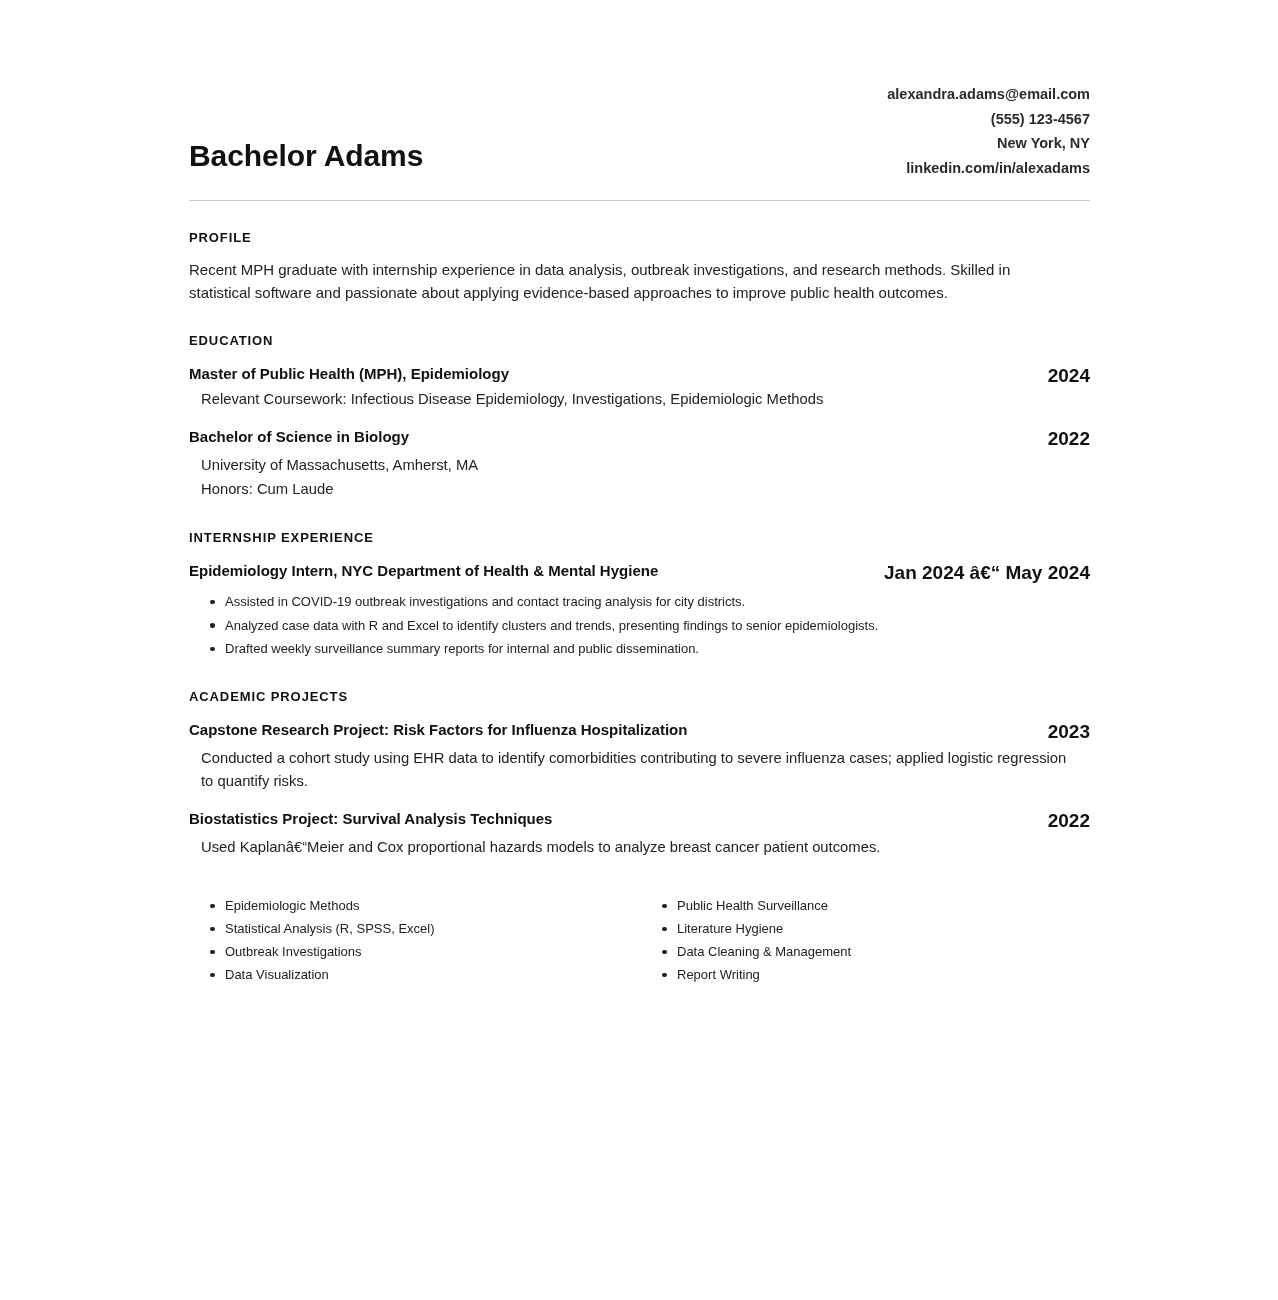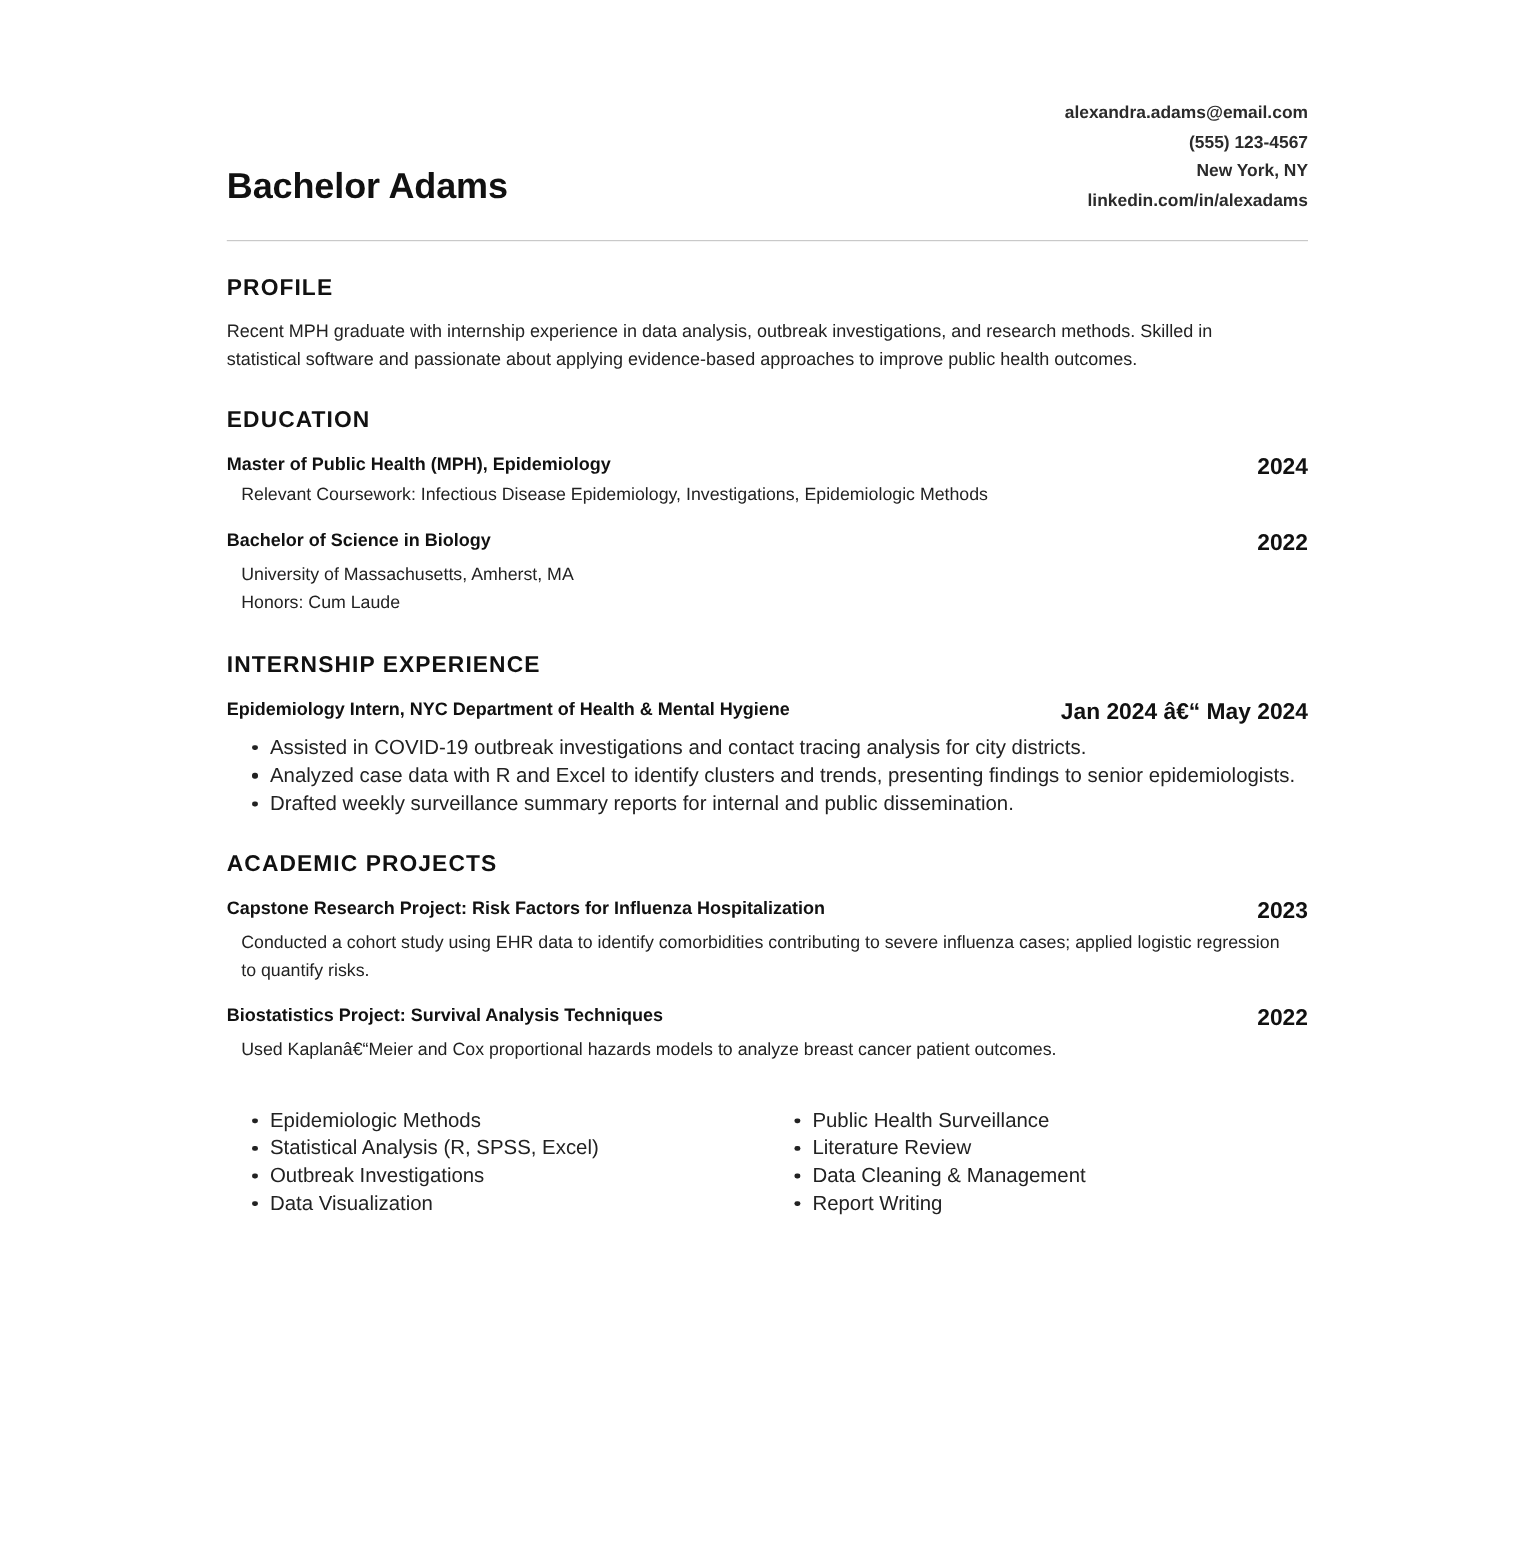--- a/index.html
+++ b/index.html
@@ -55,21 +55,21 @@
 
   .rule {
     height: 1px;
     background: #c9c9c9;
     margin-top: 20px;
   }
 
   
   .section { margin-top: 29px; }
   .section-title {
-    font-size: 19px;
+    font-size: 13px;
     font-weight: bold;
     letter-spacing: 0.9px;
     color: #111111;
     text-transform: uppercase;
     margin-bottom: 13px;
   }
 
   .summary {
     font-size: 15px;
     line-height: 23px;
@@ -108,21 +108,21 @@
   }
 
   
   ul.bullets {
     list-style: none;
     margin: 6px 0 0 0;
     padding: 0;
   }
   ul.bullets li {
     position: relative;
-    font-size: 17px;
+    font-size: 13px;
     line-height: 23px;
     color: #222222;
     padding-left: 36px;
     margin-bottom: 0.5px;
   }
   ul.bullets li::before {
     content: "";
     position: absolute;
     left: 21px;
     top: 9.5px;
@@ -224,21 +224,21 @@
     <div class="section">
       <div class="skills-grid">
         <ul class="bullets">
           <li>Epidemiologic Methods</li>
           <li>Statistical Analysis (R, SPSS, Excel)</li>
           <li>Outbreak Investigations</li>
           <li>Data Visualization</li>
         </ul>
         <ul class="bullets">
           <li>Public Health Surveillance</li>
-          <li>Literature Review</li>
+          <li>Literature Hygiene</li>
           <li>Data Cleaning &amp; Management</li>
           <li>Report Writing</li>
         </ul>
       </div>
     </div>
 
     <div class="spacer"></div>
   </div>
 </div>
 

